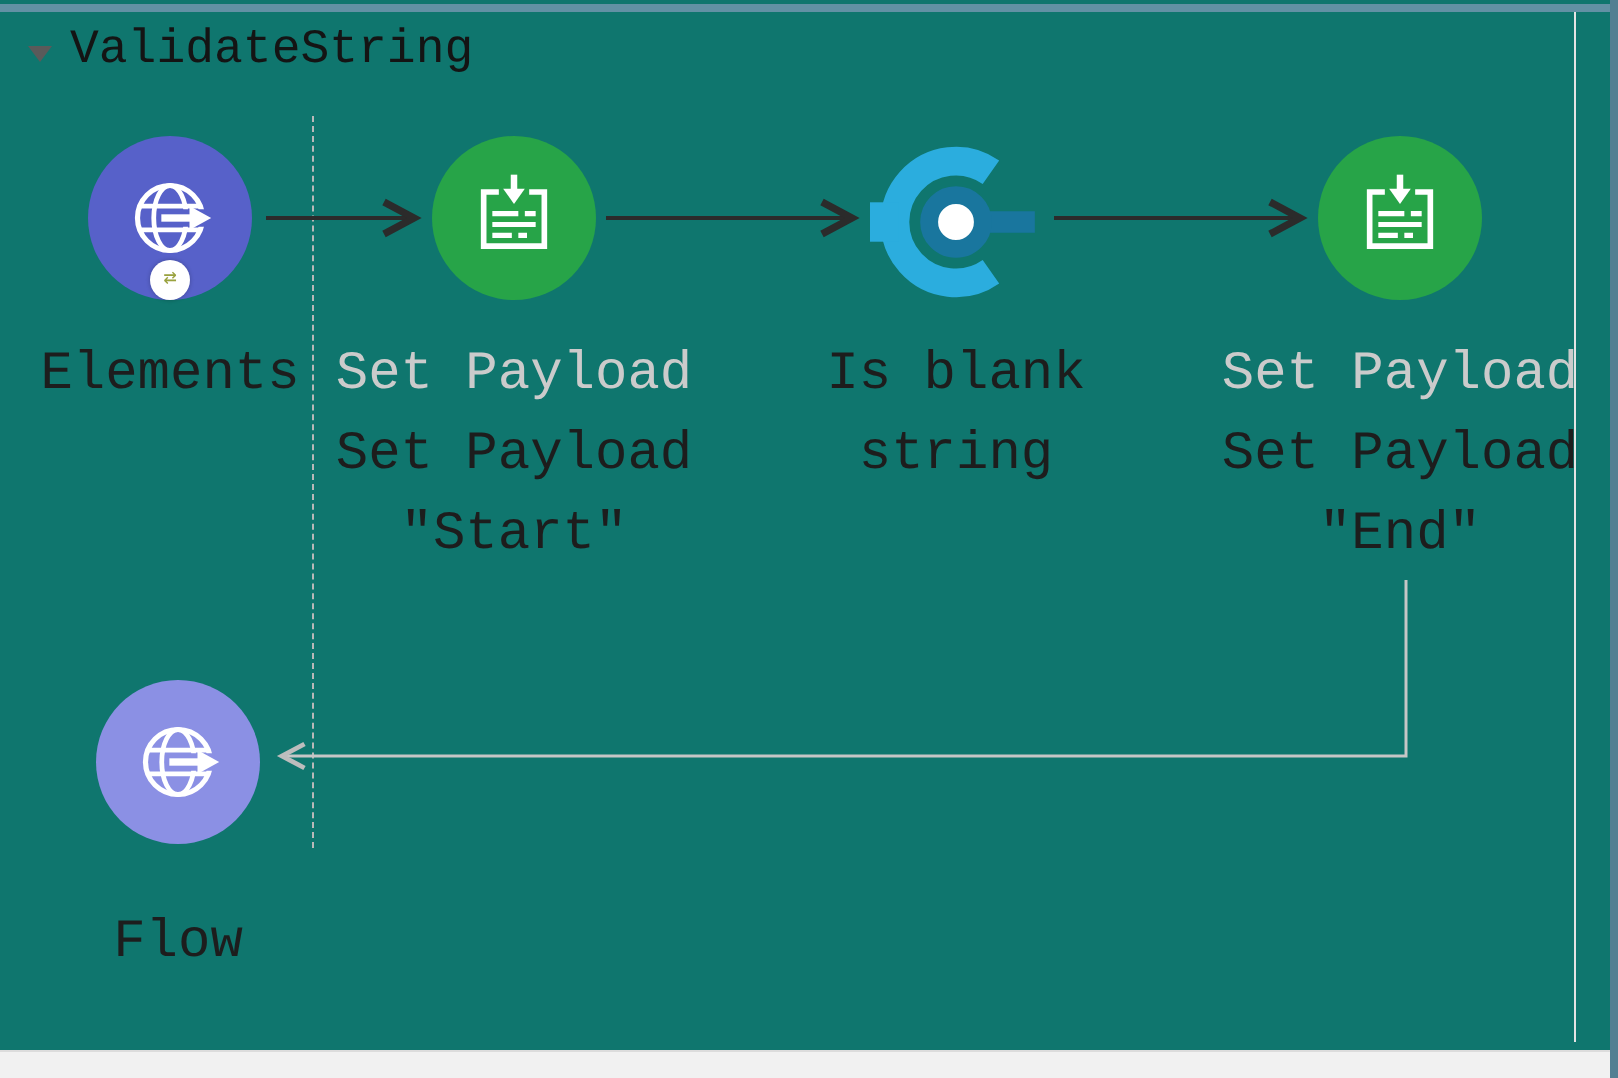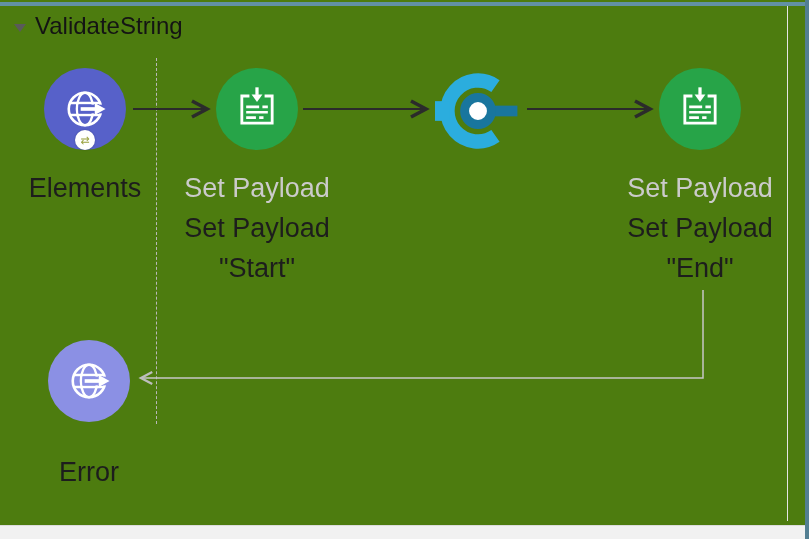--- a/index.html
+++ b/index.html
@@ -1,20 +1,20 @@
 <!DOCTYPE html>
 <html><head>
 <meta charset="utf-8">
 <style>
   html,body { margin:0; padding:0; }
   body { font-family:"Liberation Sans", sans-serif; }
 
   .screen {
     position:relative; width:809px; height:539px;
-    background:#4d7c0f; overflow:hidden;
+    background:#0f766e; overflow:hidden;font-family:Liberation Mono, monospace;
   }
 
   
   .top-accent { position:absolute; left:0; top:2px; width:809px; height:4px; background:#6291a4; z-index:9; }
   .right-accent { position:absolute; right:0; top:0; width:4px; height:539px; background:#537f92; z-index:10; }
   .canvas-edge { position:absolute; left:787px; top:6px; width:1px; height:515px; background:#e4e4e4; z-index:4; }
 
   
   .flow-title { position:absolute; left:14px; top:12px; display:flex; align-items:center; gap:9px; z-index:3; cursor:default; }
   .tri { width:0; height:0; border-left:6px solid transparent; border-right:6px solid transparent; border-top:8px solid #5a5a5a; margin-top:3px; }
@@ -126,20 +126,24 @@
 
   <div class="node" style="left:393px; top:68px; width:170px;">
     <div class="icon-box">
       <svg width="86" height="86" viewBox="0 0 48 48">
         <path d="M33.75,10.1 A17,17 0 1 0 33.75,37.9" fill="none" stroke="#2badde" stroke-width="8"></path>
         <rect x="0" y="18.5" width="8" height="11" fill="#2badde"></rect>
         <rect x="28" y="21" width="18" height="6" fill="#19769e"></rect>
         <circle cx="24" cy="24" r="7.5" fill="#ffffff" stroke="#19769e" stroke-width="5"></circle>
       </svg>
     </div>
+    <div class="labels">
+      <div>Is blank</div>
+      <div>string</div>
+    </div>
   </div>
 
   <div class="node" style="left:605px; top:68px; width:190px;">
     <div class="circle payload-circle">
       <svg width="52" height="52" viewBox="0 0 48 48">
         <path d="M17,12 H10 V37 H38 V12 H31" fill="none" stroke="#ffffff" stroke-width="2.6"></path>
         <line x1="24" y1="4" x2="24" y2="11" stroke="#ffffff" stroke-width="3"></line>
         <polygon points="19,10.5 29,10.5 24,17.5" fill="#ffffff"></polygon>
         <path d="M14,22 H26 M29,22 H34 M14,27 H34 M14,32 H23 M26,32 H30" fill="none" stroke="#ffffff" stroke-width="2.4"></path>
       </svg>
@@ -156,20 +160,20 @@
       <svg width="52" height="52" viewBox="0 0 48 48">
         <circle cx="24" cy="24" r="15" fill="none" stroke="#ffffff" stroke-width="2.4"></circle>
         <ellipse cx="24" cy="24" rx="7.5" ry="15" fill="none" stroke="#ffffff" stroke-width="2.2"></ellipse>
         <path d="M10,18.5 H38 M10,29.5 H38" fill="none" stroke="#ffffff" stroke-width="2.2"></path>
         <line x1="18" y1="24" x2="41" y2="24" stroke="#8b90e4" stroke-width="8"></line>
         <line x1="20" y1="24" x2="34" y2="24" stroke="#ffffff" stroke-width="3.4"></line>
         <polygon points="33,18.5 43,24 33,29.5" fill="#ffffff"></polygon>
       </svg>
     </div>
     <div class="labels" style="margin-top:30px;">
-      <div>Error</div>
+      <div>Flow</div>
     </div>
   </div>
 
 
   <div class="bottom-strip"></div>
 
 </div>
 
 </body></html>

